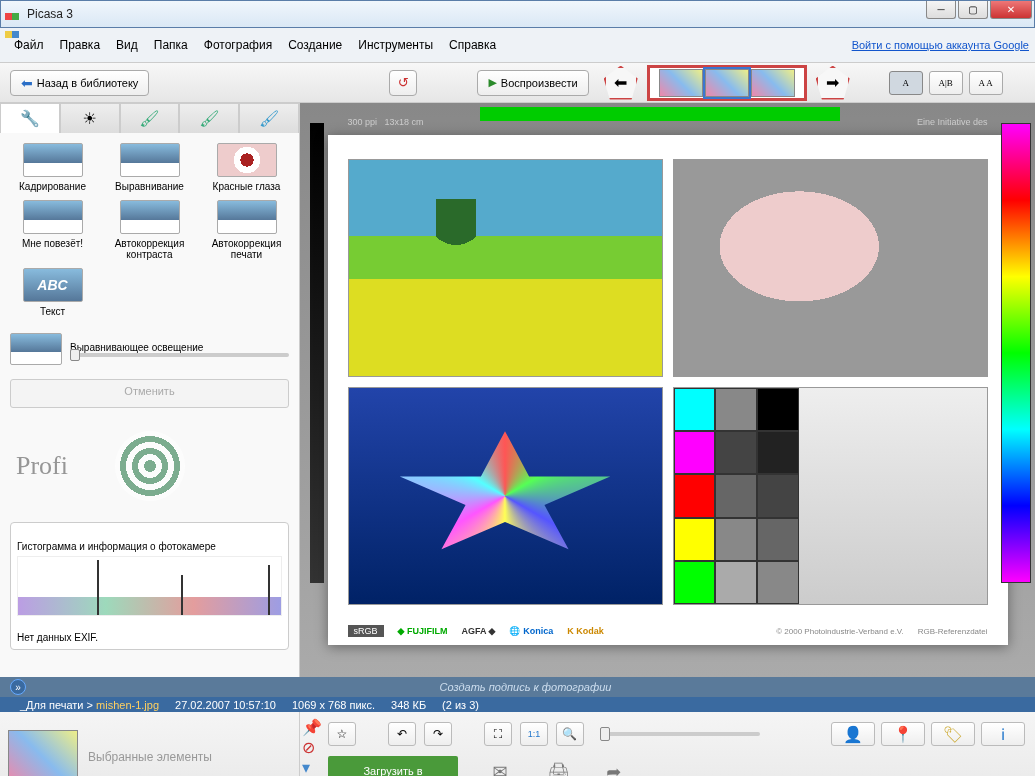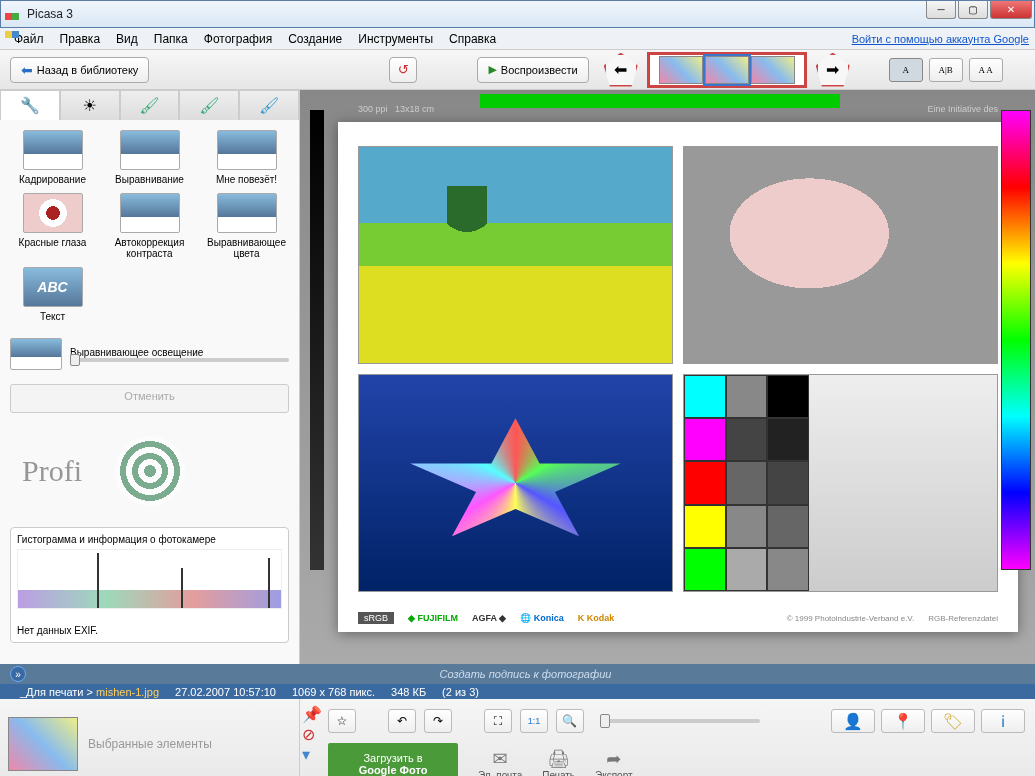--- a/index.html
+++ b/index.html
@@ -8,21 +8,21 @@
 
 .titlebar { height: 28px; background: linear-gradient(#f0f6fc, #dae8f5); border: 1px solid #5a7da8; display: flex; align-items: center; padding: 0 4px; position: relative; }
 .app-icon { width: 16px; height: 16px; margin-right: 6px; display: inline-block; }
 .app-icon .sq { width:7px; height:7px; display:inline-block; }
 .title-text { font-size: 12px; color: #222; }
 .win-controls { position: absolute; right: 2px; top: 0; display: flex; gap: 2px; }
 .win-btn { width: 30px; height: 18px; border: 1px solid #888; border-top: none; background: linear-gradient(#f5f5f5,#ddd); border-radius: 0 0 3px 3px; display: flex; align-items: center; justify-content: center; font-size: 10px; cursor: pointer; }
 .win-btn.close { background: linear-gradient(#e77,#c33); color: #fff; width: 42px; }
 
 
-.menubar { height: 22px; background: #eef2f6; border-bottom: 1px solid #ccc; display: flex; align-items: center; padding: 4px 6px; font-size: 12px; }
+.menubar { height: 22px; background: #eef2f6; border-bottom: 1px solid #ccc; display: flex; align-items: center; padding: 17px 6px; font-size: 12px; }
 .menubar .mi { padding: 2px 8px; cursor: pointer; }
 .login-link { margin-left: auto; color: #1155cc; text-decoration: underline; cursor: pointer; font-size: 11px; }
 
 
 .toolbar { height: 40px; background: linear-gradient(#f7f7f7,#e6e6e6); border-bottom: 1px solid #ccc; display: flex; align-items: center; padding: 4px 10px; position: relative; }
 .btn-back { height: 26px; padding: 0 10px; background: linear-gradient(#fff,#eee); border: 1px solid #aaa; border-radius: 4px; font-size: 11px; display: flex; align-items: center; gap: 4px; cursor: pointer; }
 .arrow-left { color: #2a6ec6; font-size: 14px; }
 .small-icon-btn { width: 28px; height: 26px; background: linear-gradient(#fff,#eee); border: 1px solid #aaa; border-radius: 4px; margin-left: 240px; cursor: pointer; display:flex; align-items:center; justify-content:center; }
 .play-btn { height: 26px; padding: 0 10px; background: linear-gradient(#fff,#eee); border: 1px solid #aaa; border-radius: 4px; font-size: 11px; margin-left: 60px; display: flex; align-items: center; gap: 4px; cursor: pointer; }
 .play-tri { color: #2a8a2a; }
@@ -38,44 +38,44 @@
 
 
 .main { display: flex; height: 574px; }
 .left-pane { width: 300px; background: #f9f9f9; border-right: 1px solid #ccc; display: flex; flex-direction: column; }
 .tabs { display: flex; height: 30px; background: #e8e8e8; }
 .tab { flex: 1; border: 1px solid #ccc; border-bottom: none; display: flex; align-items: center; justify-content: center; cursor: pointer; background: linear-gradient(#eee,#ddd); }
 .tab.active { background: #fff; }
 
 .tools-grid { padding: 10px 6px; display: grid; grid-template-columns: repeat(3, 1fr); gap: 8px 4px; }
 .tool { text-align: center; font-size: 10px; cursor: pointer; }
-.tool-thumb { width: 60px; height: 40px; margin: 0 auto 4px; border: 1px solid #aaa; background: linear-gradient(#8bd,#579 60%,#fff 60%); border-radius: 2px; }
+.tool-thumb { width: 60px; height: 34px; margin: 0 auto 4px; border: 1px solid #aaa; background: linear-gradient(#8bd,#579 60%,#fff 60%); border-radius: 2px; }
 .tool-thumb.eye { background: radial-gradient(circle at 50% 50%, #a22 0 20%, #fff 20% 40%, #ecc 40%); }
 .tool-thumb.text { background: linear-gradient(#8bd,#579); display:flex; align-items:center; justify-content:center; color:#fff; font-style:italic; font-weight:bold; font-size:14px; }
 
 .slider-row { padding: 6px 10px; font-size: 10px; display: flex; align-items: center; gap: 8px; }
 .slider-row .tool-thumb { width: 52px; height: 32px; margin: 0; }
 .slider-track { flex: 1; height: 4px; background: #ccc; border-radius: 2px; position: relative; }
 .slider-handle { position: absolute; left: 0; top: -4px; width: 10px; height: 12px; background: #eee; border: 1px solid #888; border-radius: 2px; }
 
 .undo-btn { margin: 8px 10px; height: 29px; border: 1px solid #ccc; border-radius: 3px; background: #f4f4f4; color: #aaa; font-size: 11px; text-align: center; line-height: 22px; cursor: default; }
 
 .histogram-box { margin: 6px 10px; border: 1px solid #ccc; border-radius: 4px; padding: 6px; font-size: 10px; background: #fff; }
-.histogram-box .hist-title { margin-bottom: 4px; }
+.histogram-box .hist-title { margin-bottom: 4px; margin-top: 12px; }
 .hist-canvas { height: 60px; background: #fff; border: 1px solid #eee; position: relative; overflow: hidden; }
 .hist-canvas::before { content:""; position:absolute; bottom:0; left:0; right:0; height:18px; background: linear-gradient(90deg, rgba(120,60,200,.5), rgba(60,180,120,.5), rgba(200,60,60,.5), rgba(60,60,200,.5)); }
 .hist-spike { position:absolute; bottom:0; width:2px; background:#333; }
 
 
 .watermark { position: relative; height: 100px; display:flex; align-items:center; justify-content:center; opacity:.6; }
 .watermark .circ { width:70px; height:70px; border-radius:50%; background: repeating-radial-gradient(circle, #2a7a4a 0 6px, #fff 6px 12px); }
-.watermark .txt { position:absolute; left:22px; font-family: Georgia, serif; font-size:30px; color:#555; }
-
-
-.viewer { flex: 1; background: linear-gradient(#888,#aaa); position: relative; display:flex; align-items:center; justify-content:flex-start;padding-left:38px; }
+.watermark .txt { position:absolute; left:16px; font-family: Georgia, serif; font-size:26px; color:#555; }
+
+
+.viewer { flex: 1; background: linear-gradient(#888,#aaa); position: relative; display:flex; align-items:center; justify-content:center; }
 .green-bar2 { position:absolute; top:4px; left:180px; width:360px; height:14px; background:#0c0; }
 .page { width: 680px; height: 510px; background: #fff; box-shadow: 0 2px 12px rgba(0,0,0,.4); position: relative; }
 .page-meta { position:absolute; top:-18px; left:20px; font-size:9px; color:#ccc; }
 .page-meta2 { position:absolute; top:-18px; right:20px; font-size:9px; color:#ccc; }
 .grid2x2 { display: grid; grid-template-columns: 1fr 1fr; grid-template-rows: 1fr 1fr; gap: 10px; padding: 24px 20px 40px; height: 100%; }
 .ph { border: 1px solid #999; }
 .ph1 { background: linear-gradient(#5ac 0 35%, #7c3 35% 55%, #dd2 55% 100%); position:relative; }
 .ph1::after { content:""; position:absolute; left:28%; top:18%; width:40px; height:60px; background: radial-gradient(circle at 50% 30%, #2a6a2a 0 60%, transparent 60%); }
 .ph2 { background: radial-gradient(ellipse at 40% 40%, #ecc 0 30%, #999 30% 100%); }
 .ph3 { background: linear-gradient(#24a,#026); position:relative; }
@@ -204,24 +204,24 @@
           <span style="color:#3a7">🖌</span>
         </div>
       <div class="tab">
           <span style="color:#39c">🖌</span>
         </div>
     </div>
 
     <div class="tools-grid">
       <div class="tool"><div class="tool-thumb"></div><span>Кадрирование</span></div>
       <div class="tool"><div class="tool-thumb"></div><span>Выравнивание</span></div>
+      <div class="tool"><div class="tool-thumb eye"></div><span>Красные глаза</span></div>
       <div class="tool"><div class="tool-thumb"></div><span>Мне повезёт!</span></div>
-      <div class="tool"><div class="tool-thumb eye"></div><span>Красные глаза</span></div>
       <div class="tool"><div class="tool-thumb"></div><span>Автокоррекция контраста</span></div>
-      <div class="tool"><div class="tool-thumb"></div><span>Выравнивающее цвета</span></div>
+      <div class="tool"><div class="tool-thumb"></div><span>Автокоррекция печати</span></div>
       <div class="tool"><div class="tool-thumb text">ABC</div><span>Текст</span></div>
     </div>
 
     <div class="slider-row">
       <div class="tool-thumb"></div>
       <div style="flex:1">
         <div>Выравнивающее освещение</div>
         <div class="slider-track">
             <div class="slider-handle"></div>
           </div>
@@ -276,21 +276,21 @@
           </div>
           <div class="teapots"></div>
         </div>
       </div>
       <div class="brand-row">
         <span class="srgb">sRGB</span>
         <span class="fuji">◆ <span>FUJIFILM</span></span>
         <span class="agfa"><span>AGFA</span> ◆</span>
         <span class="konica">🌐 <span>Konica</span></span>
         <span class="kodak">K <span>Kodak</span></span>
-        <span class="copy">© 1999 Photoindustrie-Verband e.V.</span>
+        <span class="copy">© 2000 Photoindustrie-Verband e.V.</span>
         <span style="font-weight:normal;color:#888;font-size:8px">RGB-Referenzdatei</span>
       </div>
     </div>
     <div class="hue-bar"></div>
   </div>
 </div>
 
 <div class="caption-bar">
   <span class="disclosure">»</span>
   <span class="cap">Создать подпись к фотографии</span>

